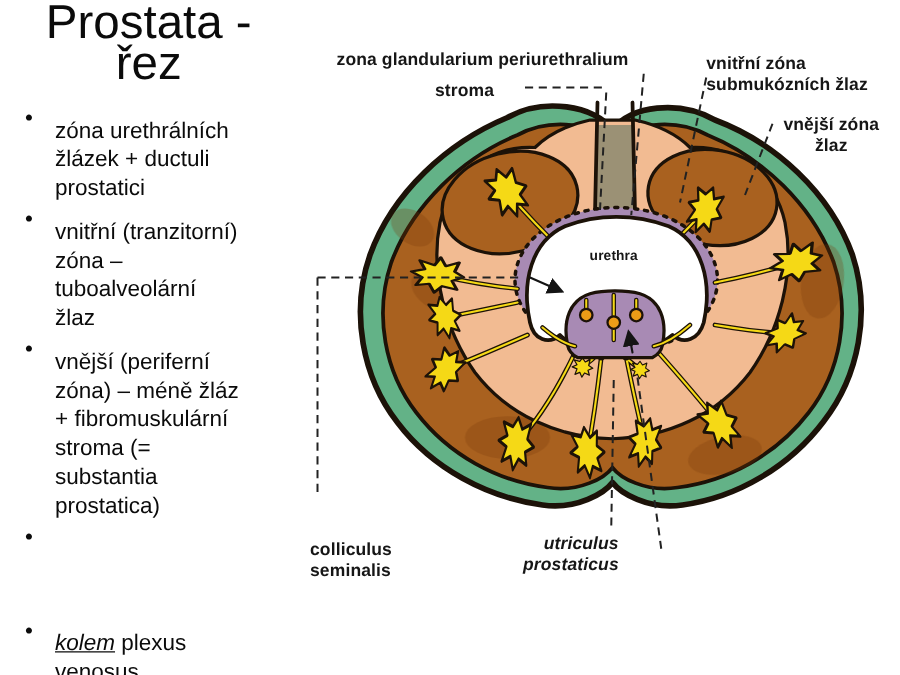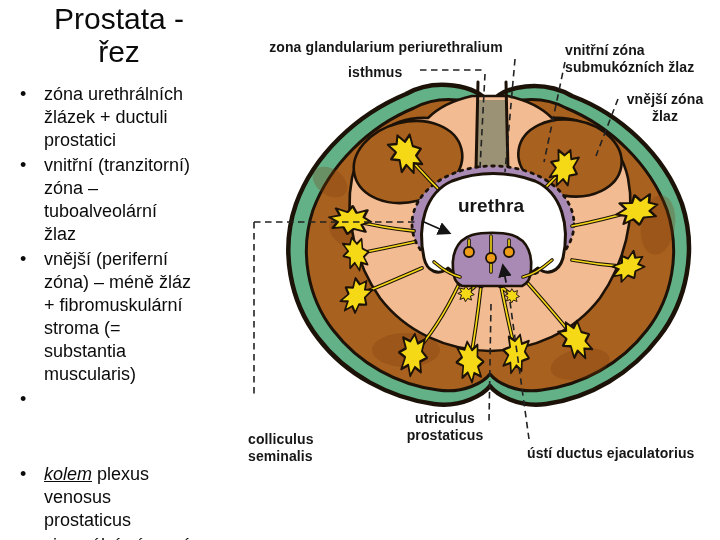--- a/index.html
+++ b/index.html
@@ -3,44 +3,44 @@
 <meta charset="utf-8">
 <style>
   html,body{margin:0;padding:0;}
   body{
     width:720px;height:540px;background:#ffffff;overflow:hidden;position:relative;
     font-family:"Liberation Sans",sans-serif;color:#000;
   }
   
   .leftcol{position:absolute;left:0;top:0;width:238px;}
   .title{
-    margin:2px 0 12px 0;font-size:30px;line-height:33px;font-weight:400;
+    margin:2px 0 12px 0;font-size:38px;line-height:33px;font-weight:400;
     text-align:center;white-space:pre-line;color:#0b0b0b;
   }
   ul.bullets{list-style:none;margin:15px 0 0 0;padding:0 0 0 20px;}
   ul.bullets li{display:flex;font-size:18px;line-height:23px;margin:0 0 2px 0;color:#0b0b0b;}
   ul.bullets li .dot{flex:none;width:24px;}
   ul.bullets li .dot::before{content:"\2022";}
-  ul.bullets li .bt{white-space:pre-line;}
+  ul.bullets li .bt{white-space:pre-line;margin-top:10px;}
   ul.bullets li.sp{margin-top:52px;}
   .bt em{font-style:italic;text-decoration:underline;}
   
   .diagram{position:absolute;left:238px;top:20px;width:482px;height:520px;}
   .diagram svg{position:absolute;left:0;top:0;}
   .dlabel{
     position:absolute;font-weight:bold;font-size:14px;line-height:17px;
     color:#161616;white-space:pre-line;letter-spacing:0.1px;
   }
   .lab-zona{left:12px;top:19px;width:272px;text-align:center;}
   .lab-isthmus{left:110px;top:44px;}
   .lab-vnitrni{left:327px;top:22px;}
   .lab-vnejsi{left:382px;top:71px;width:90px;text-align:center;}
-  .lab-urethra{left:203px;top:177px;width:100px;text-align:center;font-size:19px;}
+  .lab-urethra{left:203px;top:177px;width:100px;text-align:center;font-size:11px;}
   .lab-colliculus{left:10px;top:386px;margin-top:25px;}
-  .lab-utriculus{left:157px;top:390px;width:100px;text-align:center;}
+  .lab-utriculus{left:157px;top:406px;width:100px;text-align:right;font-style:italic;}
   .lab-usti{left:289px;top:425px;width:193px;}
 </style>
 </head>
 <body>
 
 <div class="leftcol">
   <h1 class="title">Prostata -
 řez</h1>
   <ul class="bullets">
     <li>
@@ -56,21 +56,21 @@
 tuboalveolární
 žlaz</span>
     </li>
     <li>
       <span class="dot"></span>
       <span class="bt">vnější (periferní
 zóna) – méně žláz
 + fibromuskulární
 stroma (=
 substantia
-muscularis)</span>
+prostatica)</span>
     </li>
     <li>
       <span class="dot"></span>
     </li>
     <li class="sp">
       <span class="dot"></span>
       <span class="bt"><em>kolem</em> <span>plexus
 venosus
 prostaticus</span></span>
     </li>
@@ -166,24 +166,23 @@
         <path d="M327 42 L306 142"></path>
         <path d="M380 79 L358 136"></path>
         <path d="M16 202 L181 202 M16 202 L16 376"></path>
         <path d="M253 284 L251 402"></path>
         <path d="M272 282 L291 419"></path>
       </g>
     </g>
   </svg>
 
   <div class="dlabel lab-zona">zona glandularium periurethralium</div>
-  <div class="dlabel lab-isthmus">isthmus</div>
+  <div class="dlabel lab-isthmus">stroma</div>
   <div class="dlabel lab-vnitrni">vnitřní zóna
 submukózních žlaz</div>
   <div class="dlabel lab-vnejsi">vnější zóna
 žlaz</div>
   <div class="dlabel lab-urethra">urethra</div>
   <div class="dlabel lab-colliculus">colliculus
 seminalis</div>
   <div class="dlabel lab-utriculus">utriculus
 prostaticus</div>
-  <div class="dlabel lab-usti">ústí ductus ejaculatorius</div>
 </div>
 
 </body></html>

